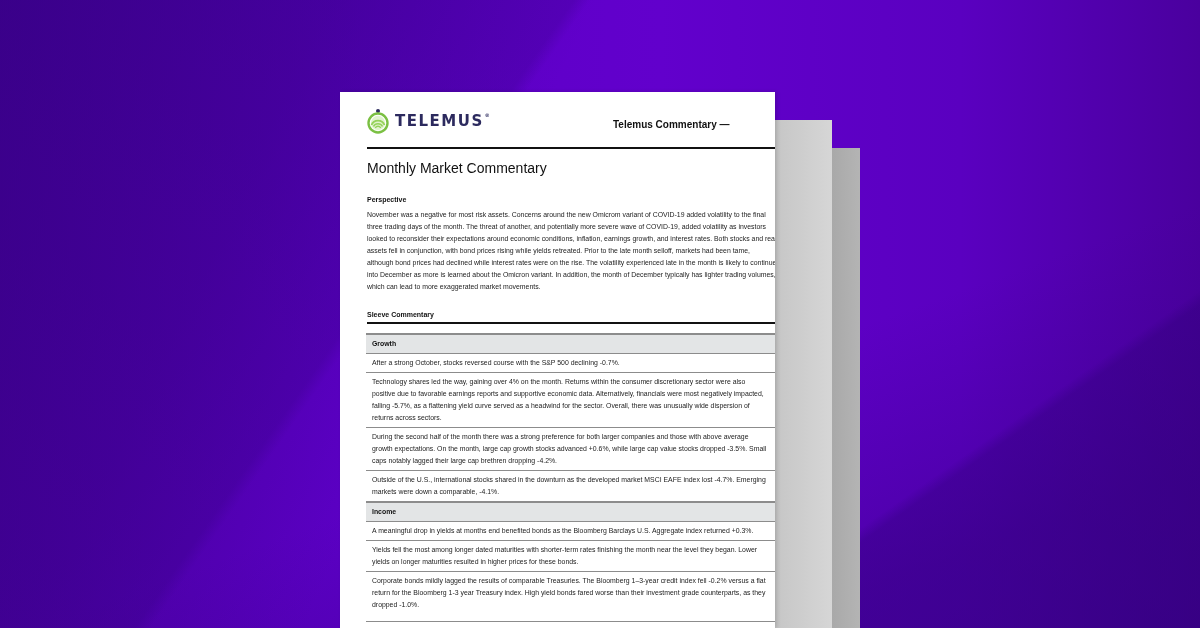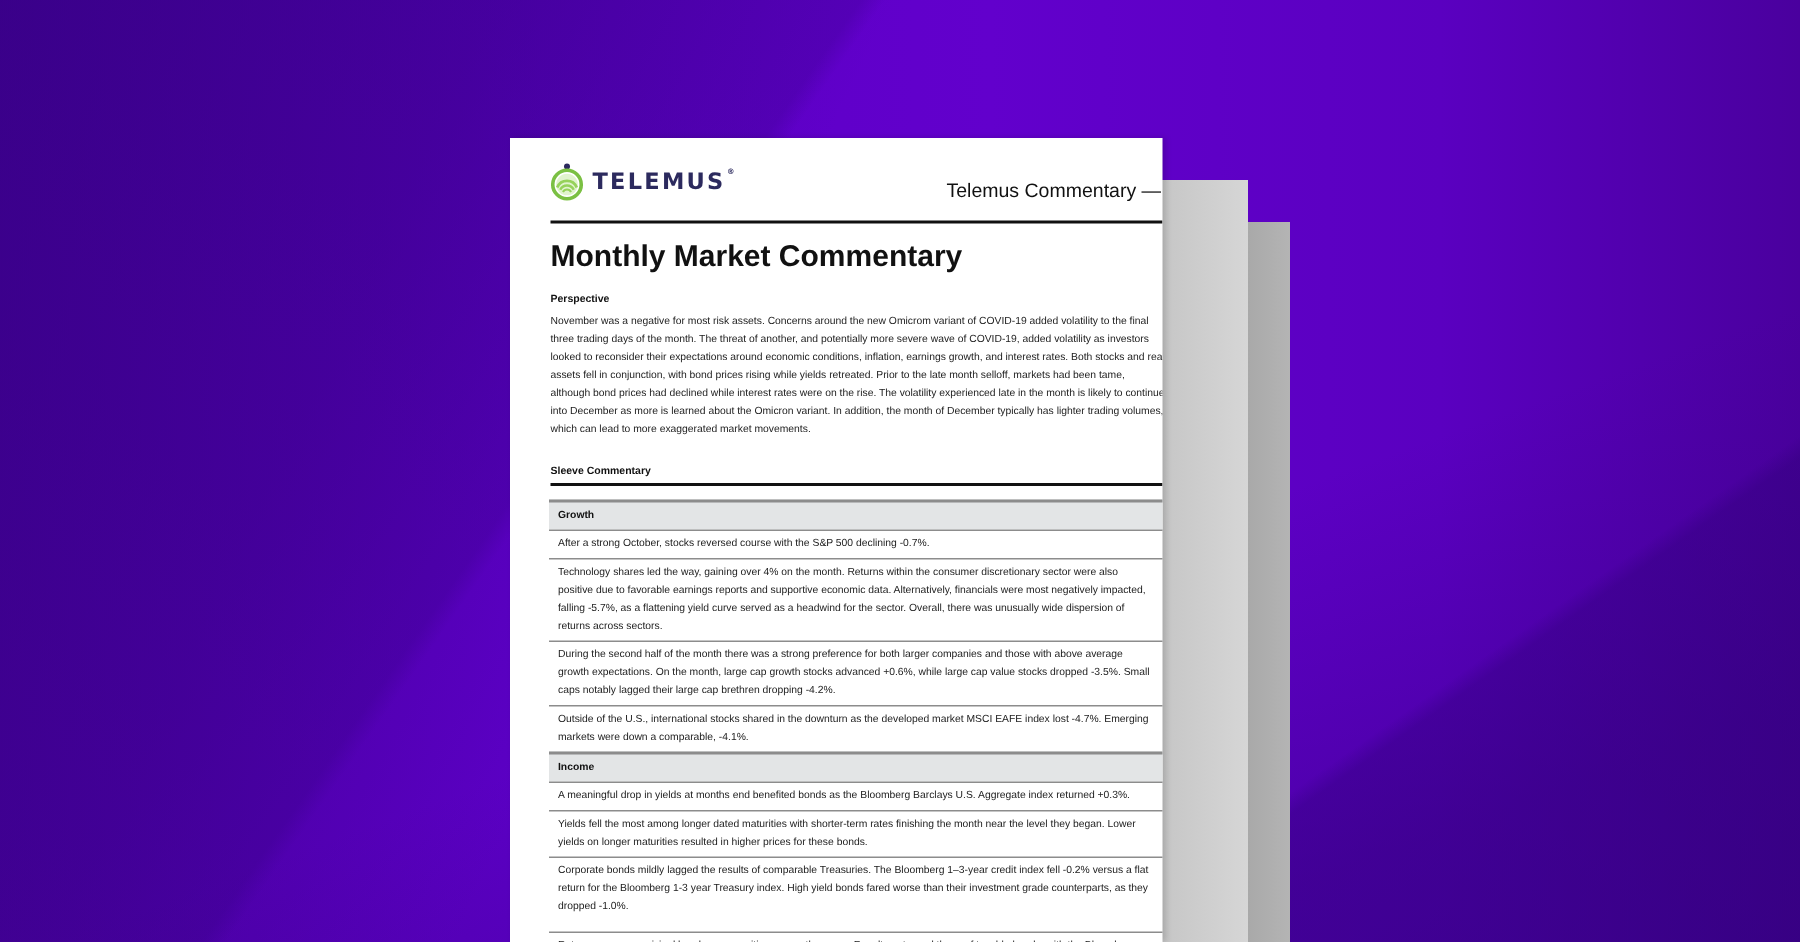--- a/index.html
+++ b/index.html
@@ -43,27 +43,27 @@
     position: absolute; left: 27px; top: 16px; width: 408px; height: 30px;
   }
   .logo { position: absolute; left: 0; top: 0; display: flex; align-items: center; }
   .logo-mark { width: 22px; height: 26px; position: relative; }
   .logo-text {
     margin-left: 6px; font-weight: bold; font-size: 15px; letter-spacing: 1.5px;
     color: #2c2a5e; font-family: "DejaVu Sans", sans-serif;
   }
   .logo-reg { font-size: 5px; vertical-align: top; color: #2c2a5e; margin-left: 1px; }
   .header-right {
-    position: absolute; left: 264px; top: 11px; font-size: 13px; font-weight: normal; color: #111;
+    position: absolute; left: 246px; top: 11px; font-size: 10px; font-weight: bold; color: #111;
   }
   .rule-thick {
     position: absolute; left: 27px; top: 55px; width: 408px; height: 2px; background: #111;
   }
   .doc-title {
-    position: absolute; left: 27px; top: 68px; font-size: 20px; font-weight: bold; color: #111;
+    position: absolute; left: 27px; top: 68px; font-size: 14px; font-weight: normal; color: #111;
   }
   .section-label {
     position: absolute; left: 27px; font-size: 7px; font-weight: bold; color: #111;
   }
   .para {
     position: absolute; left: 27px; width: 410px; font-size: 6.9px; line-height: 12px; color: #222;
   }
   .rule-mid {
     position: absolute; left: 27px; top: 230px; width: 408px; height: 1.5px; background: #111;
   }

